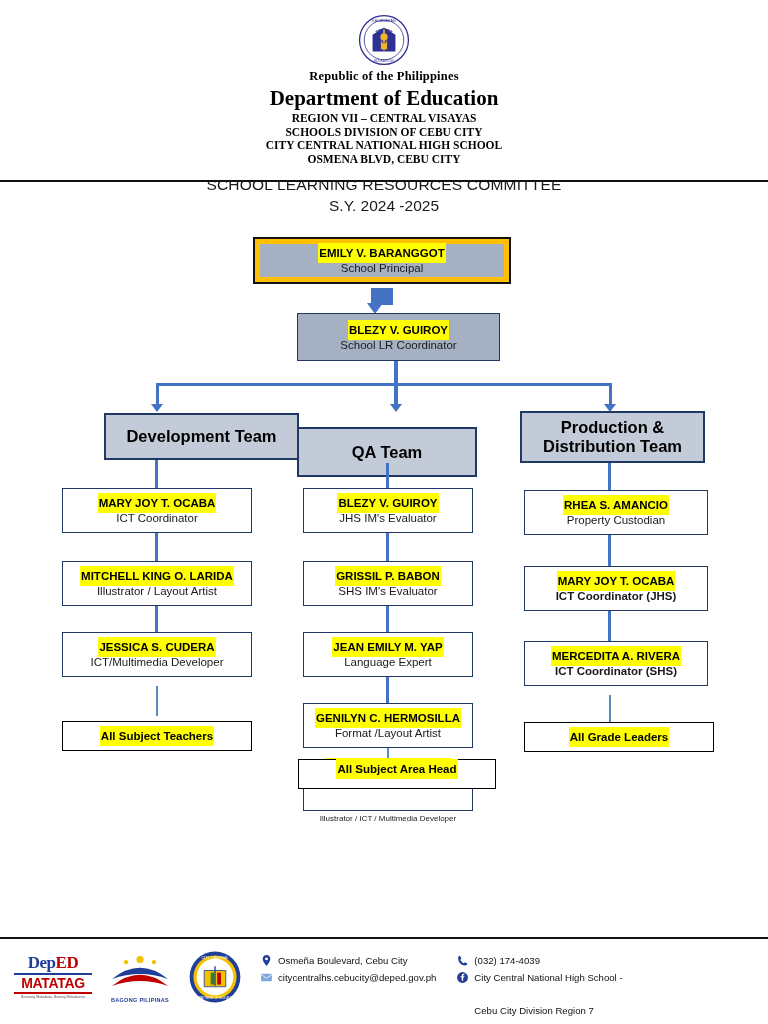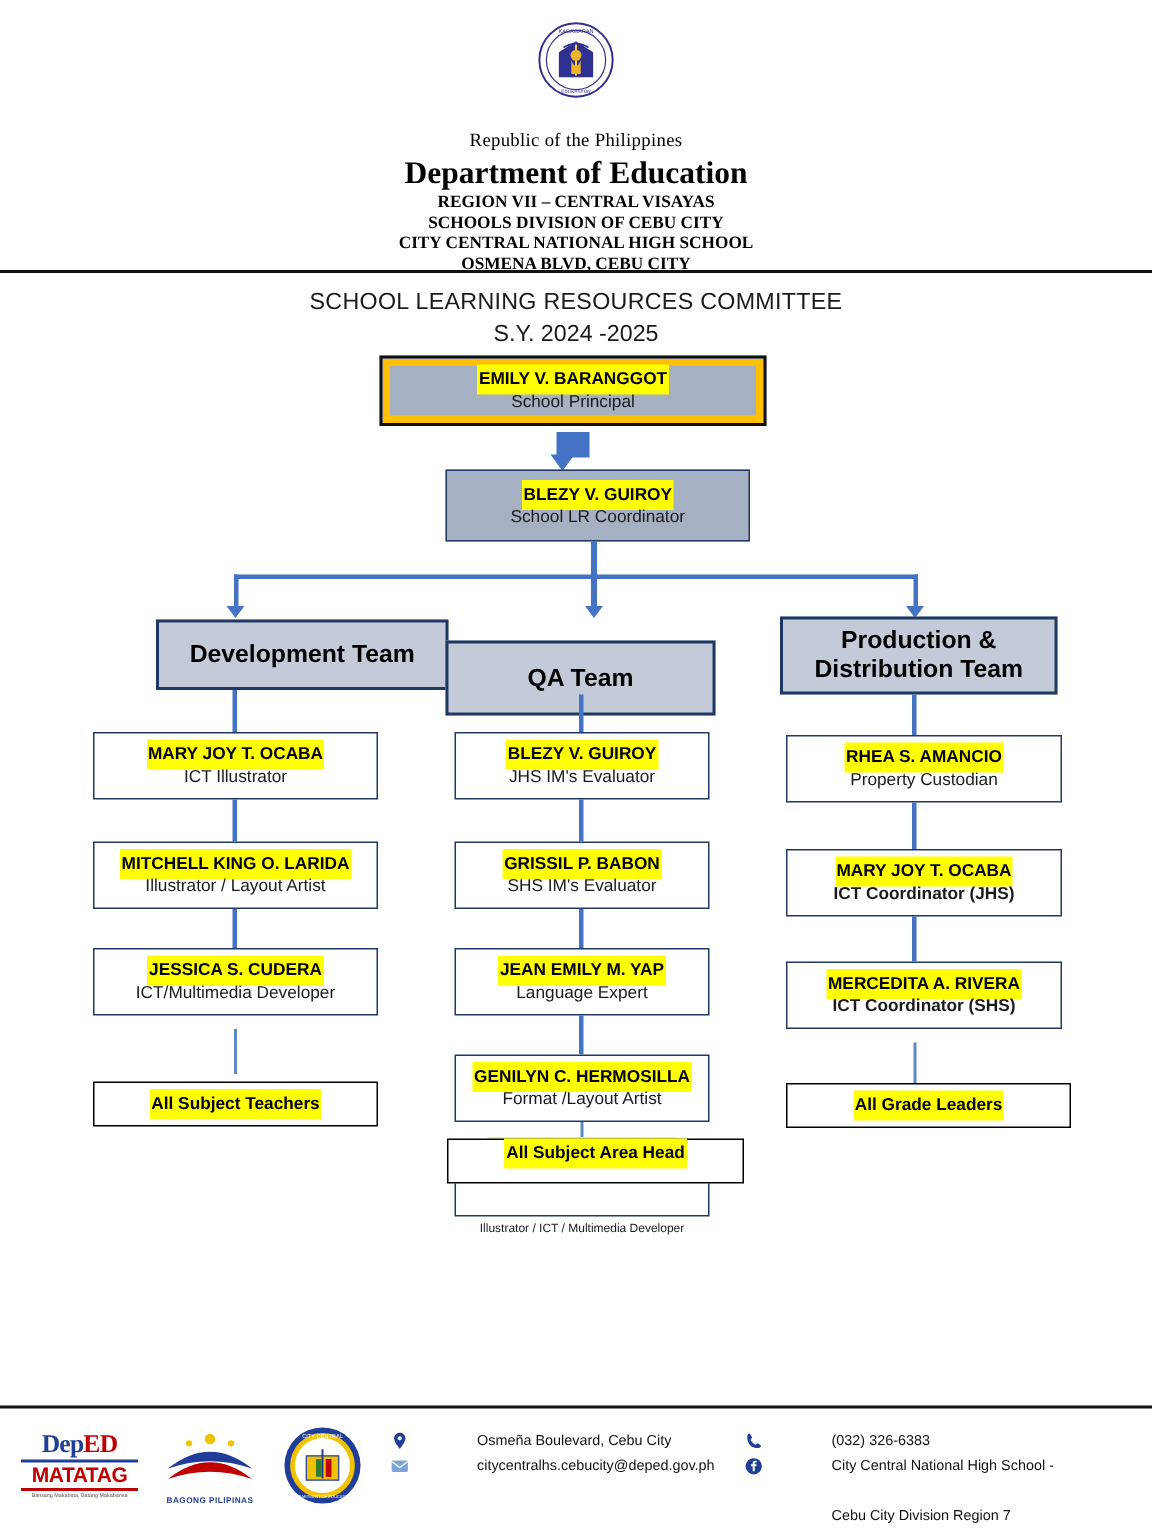--- a/index.html
+++ b/index.html
@@ -11,22 +11,22 @@
     position:relative;
     overflow:hidden;
     color:#000;
   }
 
   
   .letterhead { text-align:center; padding-top:14px; }
   .seal { width:52px; height:52px; margin:0 auto; display:block; }
   .lh-republic {
     font-family:"Liberation Serif", serif;
-    font-weight:normal; font-size:12.5px;
-    margin-top:20px; letter-spacing:.2px;
+    font-weight:bold; font-size:12.5px;
+    margin-top:3px; letter-spacing:.2px;
   }
   .lh-dept {
     font-family:"Liberation Serif", serif;
     font-weight:bold; font-size:21px;
     margin-top:2px; letter-spacing:0px;
   }
   .lh-sub {
     font-family:"Liberation Serif", serif;
     font-weight:bold; font-size:11.5px;
     line-height:12.6px; margin-top:1px;
@@ -159,21 +159,21 @@
   .logo-bp { width:72px; text-align:center; }
   .logo-school { width:54px; }
 
   .contact {
     display:flex; padding-left:18px; padding-top:10px; gap:20px;
     font-size:9.6px; color:#111; line-height:13px;
   }
   .ct-col { display:flex; flex-direction:column; gap:4px; }
   .ct-row { display:flex; align-items:flex-start; gap:5px; }
   .ct-ico { width:13px; height:13px; flex:none; display:block; }
-  .ct-tx { white-space:nowrap;margin-left:40px; }
+  .ct-tx { white-space:nowrap; }
 </style>
 </head>
 <body>
 
 <div class="letterhead">
   <svg class="seal" viewBox="0 0 100 100">
     <circle cx="50" cy="50" r="47" fill="#ffffff" stroke="#2e2e8f" stroke-width="2.5"></circle>
     <circle cx="50" cy="50" r="38" fill="#ffffff" stroke="#2e2e8f" stroke-width="1.5"></circle>
     <path d="M28 40 L50 26 L72 40 L72 72 L28 72 Z" fill="#2e3191"></path>
     <path d="M50 28 L50 70" stroke="#ffd24d" stroke-width="2.5"></path>
@@ -229,21 +229,21 @@
   </div>
 
   <div class="node team" style="left:520px; top:411px; width:185px; height:52px;">
     <div class="hd">Production &amp;</div>
     <div class="hd">Distribution Team</div>
   </div>
 
   <div class="ln" style="left:155px; top:460px; width:3px; height:28px;"></div>
   <div class="node" style="left:62px; top:488px; width:190px; height:45px;">
     <div class="nm"><span class="hl">MARY JOY T. OCABA</span></div>
-    <div class="rl">ICT Illustrator</div>
+    <div class="rl">ICT Coordinator</div>
   </div>
 
   <div class="ln" style="left:155px; top:533px; width:3px; height:28px;"></div>
   <div class="node" style="left:62px; top:561px; width:190px; height:45px;">
     <div class="nm"><span class="hl">MITCHELL KING O. LARIDA</span></div>
     <div class="rl">Illustrator / Layout Artist</div>
   </div>
 
   <div class="ln" style="left:155px; top:606px; width:3px; height:26px;"></div>
   <div class="node" style="left:62px; top:632px; width:190px; height:45px;">
@@ -373,21 +373,21 @@
         </svg>
         <span class="ct-tx">citycentralhs.cebucity@deped.gov.ph</span>
       </div>
     </div>
 
     <div class="ct-col">
       <div class="ct-row">
         <svg class="ct-ico" viewBox="0 0 24 24">
           <path d="M7 3 C5 3 4 5 4 8 c0 7 5 13 12 13 c3 0 5-1 5-3 l-4-3 l-3 2 c-2-1-5-4-6-6 l2-3 z" fill="#1f3d99"></path>
         </svg>
-        <span class="ct-tx">(032) 326-6383</span>
+        <span class="ct-tx">(032) 174-4039</span>
       </div>
       <div class="ct-row">
         <svg class="ct-ico" viewBox="0 0 24 24">
           <circle cx="12" cy="12" r="10" fill="#1f3d99"></circle>
           <path d="M13.2 12 h2 l.3-2.4 h-2.3 V8.4 c0-.7.2-1.1 1.2-1.1 h1.2 V5.2 c-.2 0-1-.1-1.8-.1 c-1.9 0-3.1 1.1-3.1 3.1 v1.4 H8.6 V12 h2.1 v6.2 h2.5 z" fill="#ffffff"></path>
         </svg>
         <span style="display:flex; flex-direction:column;gap:20px;">
           <span class="ct-tx">City Central National High School -</span>
           <span class="ct-tx">Cebu City Division Region 7</span>
         </span>

